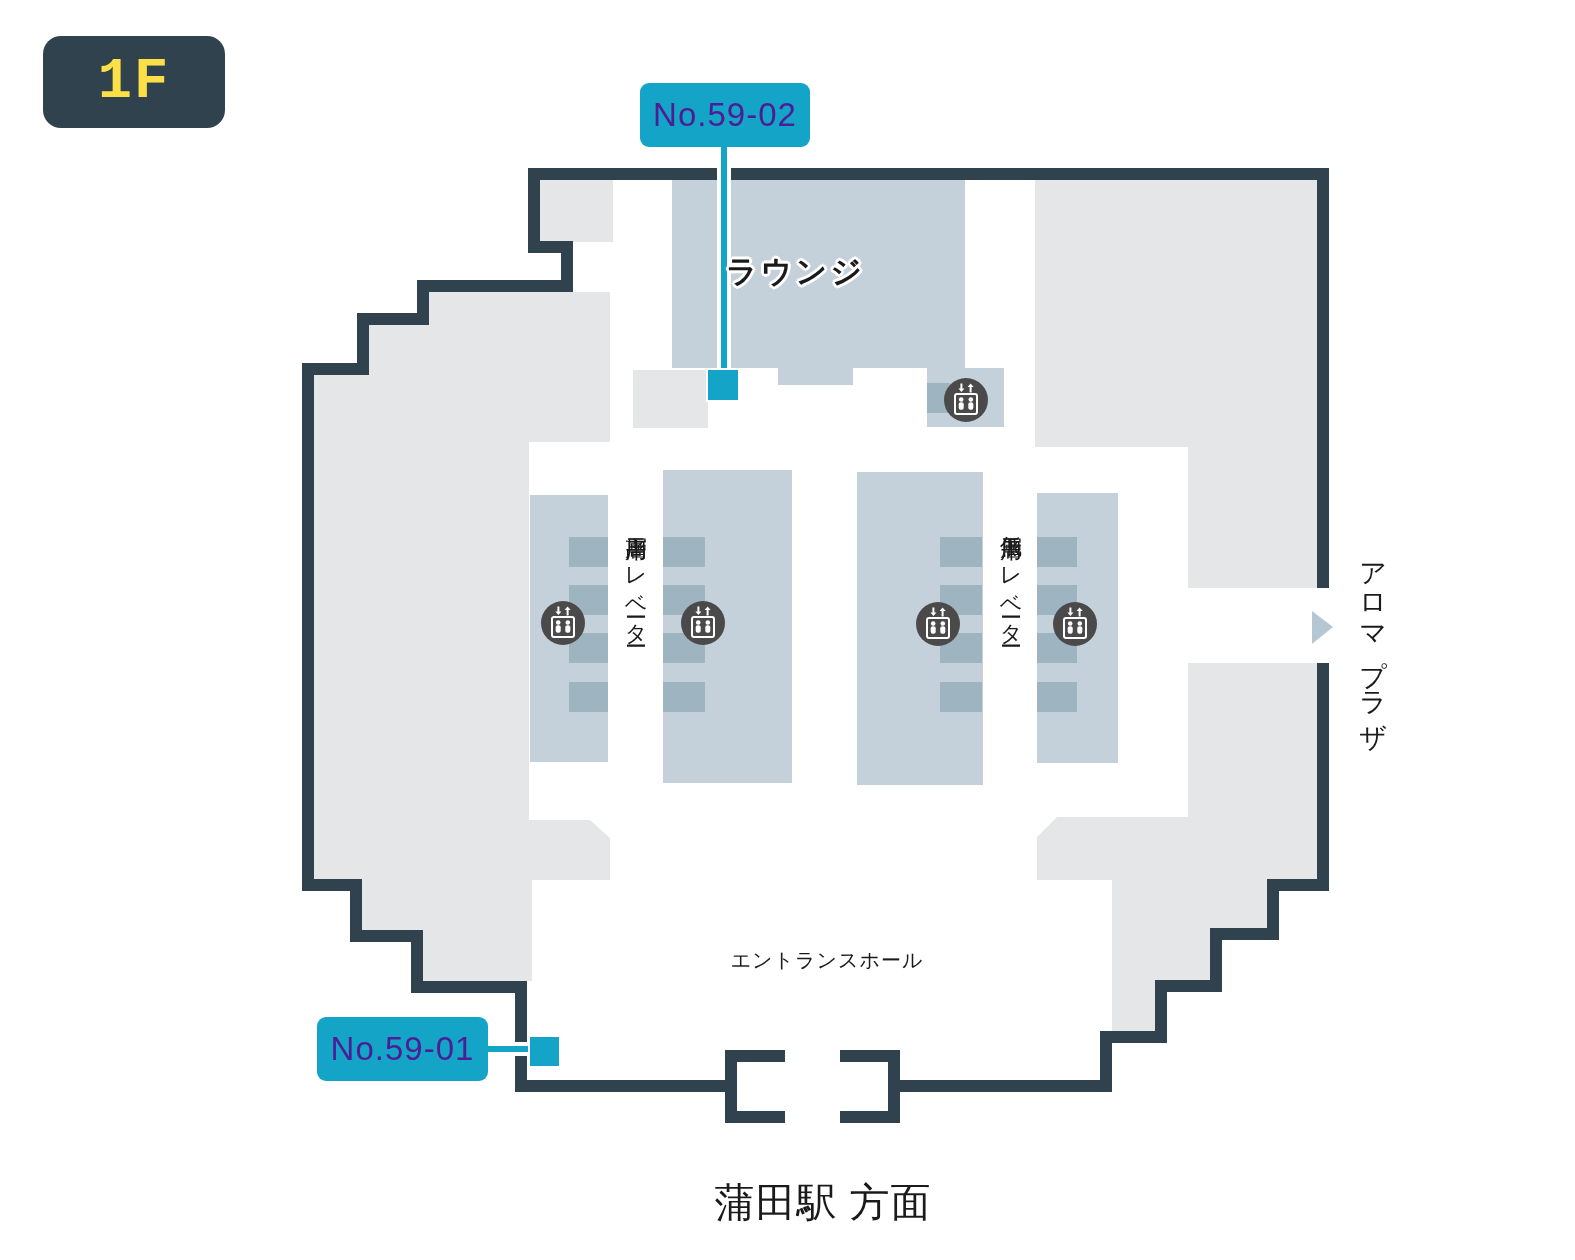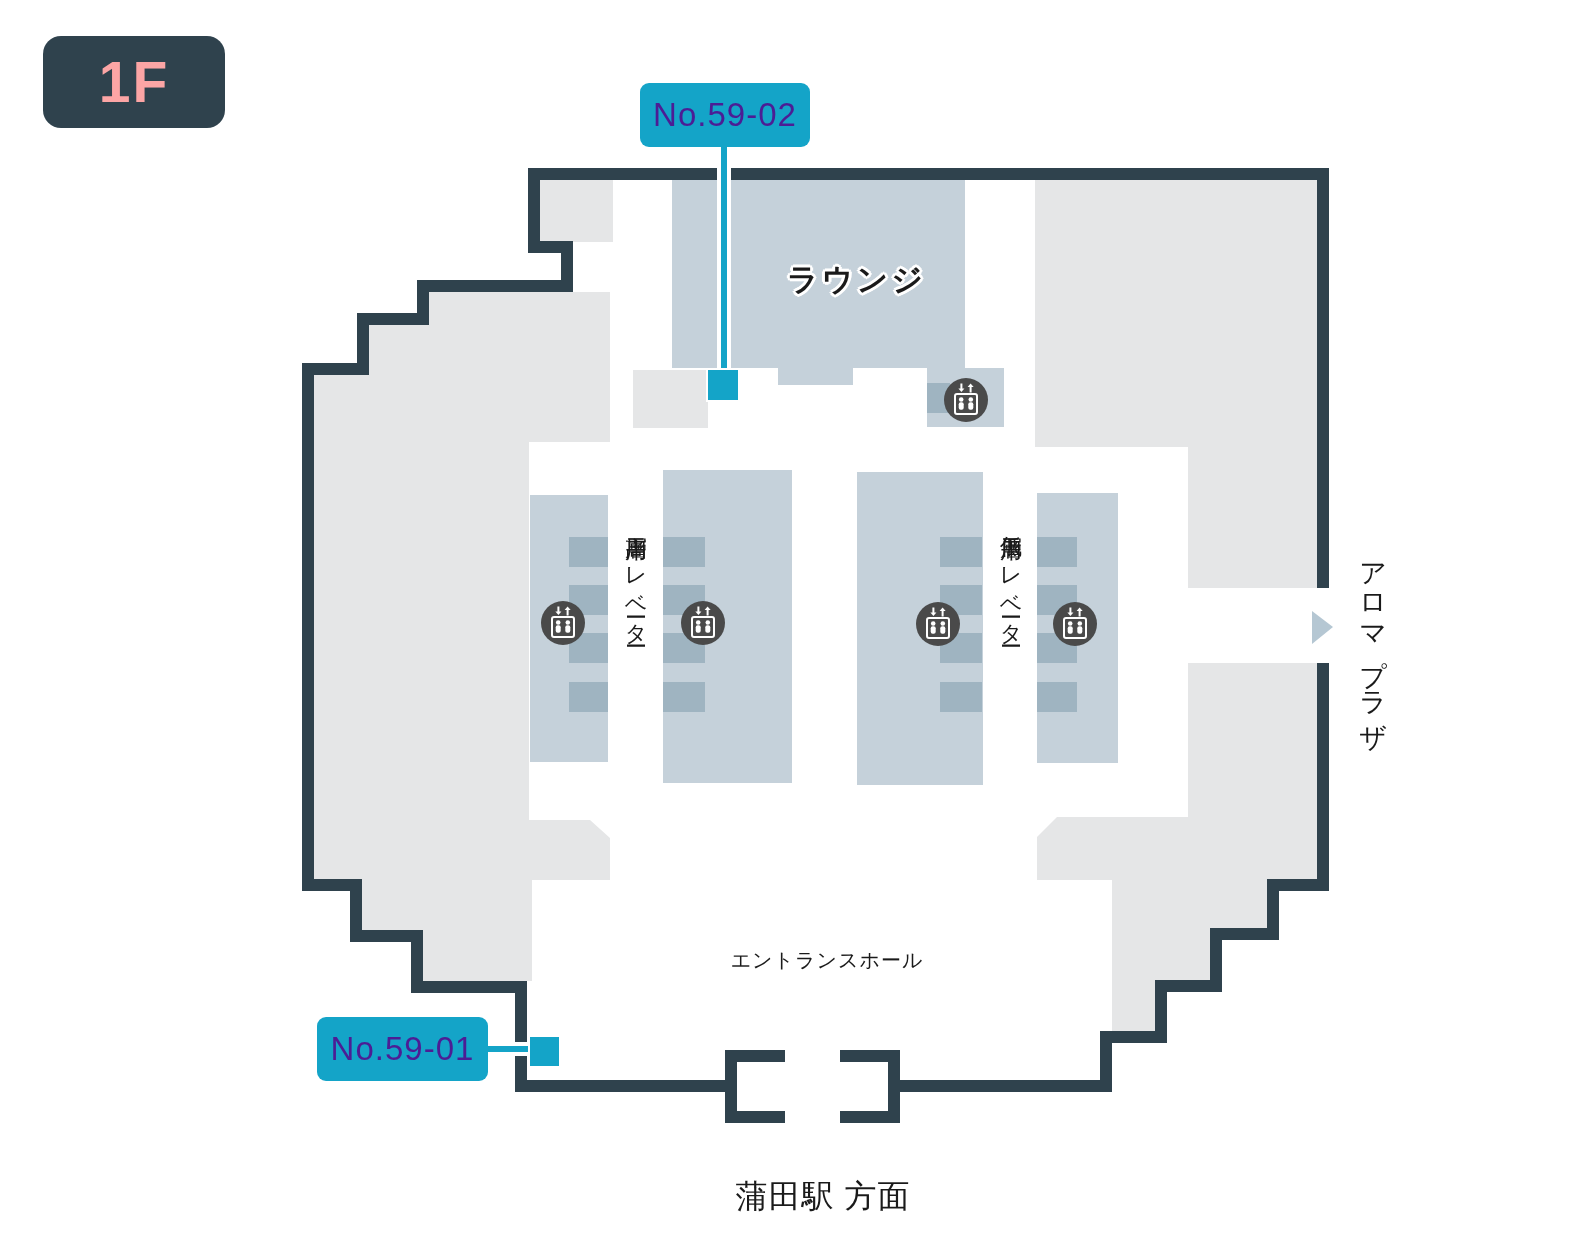--- a/index.html
+++ b/index.html
@@ -4,44 +4,44 @@
 <style>
   html,body{margin:0;padding:0;background:#ffffff;}
   .stage{
     position:relative;width:1575px;height:1260px;background:#ffffff;overflow:hidden;
     font-family:"Liberation Sans","DejaVu Sans",sans-serif;
   }
   .stage svg{position:absolute;left:0;top:0;}
   .overlay{position:absolute;box-sizing:border-box;}
   .floor-badge{
     left:43px;top:36px;width:182px;height:92px;background:#2f424d;border-radius:18px;
-    color:#fca5a5;font-size:57px;font-weight:bold;display:flex;align-items:center;justify-content:center;
+    color:#fde047;font-size:57px;font-weight:bold;display:flex;align-items:center;justify-content:center;
     letter-spacing:2px;
+    font-family:Liberation Mono, monospace;
   }
   .marker{
     background:#14a4c8;border-radius:9px;color:#4c1d95;font-size:33px;font-weight:500;
     display:flex;align-items:center;justify-content:center;letter-spacing:1px;
   }
   .marker.m2{left:640px;top:83px;width:170px;height:64px;}
   .marker.m1{left:317px;top:1017px;width:171px;height:64px;}
   .area-label{color:#1a1a1a;white-space:nowrap;}
   .lounge-label{
-    left:726px;top:251px;width:200px;text-align:right;font-size:31px;font-weight:bold;letter-spacing:3px;
+    left:726px;top:251px;width:200px;text-align:left;font-size:31px;font-weight:bold;letter-spacing:3px;
     text-shadow:-3px 0 0 #fff,3px 0 0 #fff,0 -3px 0 #fff,0 3px 0 #fff,
                 -2px -2px 0 #fff,2px -2px 0 #fff,-2px 2px 0 #fff,2px 2px 0 #fff;
-    margin-top:8px;
   }
   .vtext{
     writing-mode:vertical-rl;text-orientation:mixed;font-size:22px;letter-spacing:2px;color:#1a1a1a;
   }
   .vtext.high{left:621px;top:519px;}
   .vtext.low{left:996px;top:519px;}
   .vtext.aroma{left:1355px;top:545px;font-size:27px;letter-spacing:1px;}
   .hall-label{left:677px;top:947px;width:300px;text-align:center;font-size:20px;letter-spacing:1px;}
-  .station-label{left:673px;top:1175px;width:300px;text-align:center;font-size:32px;letter-spacing:1px;}
+  .station-label{left:673px;top:1175px;width:300px;text-align:center;font-size:40px;letter-spacing:1px;}
 </style>
 </head>
 <body>
 
 <div class="stage">
 
   <svg width="1575" height="1260" viewBox="0 0 1575 1260">
     <defs>
       <g id="ev-icon">
         <circle r="22" fill="#4a4a4a"></circle>

